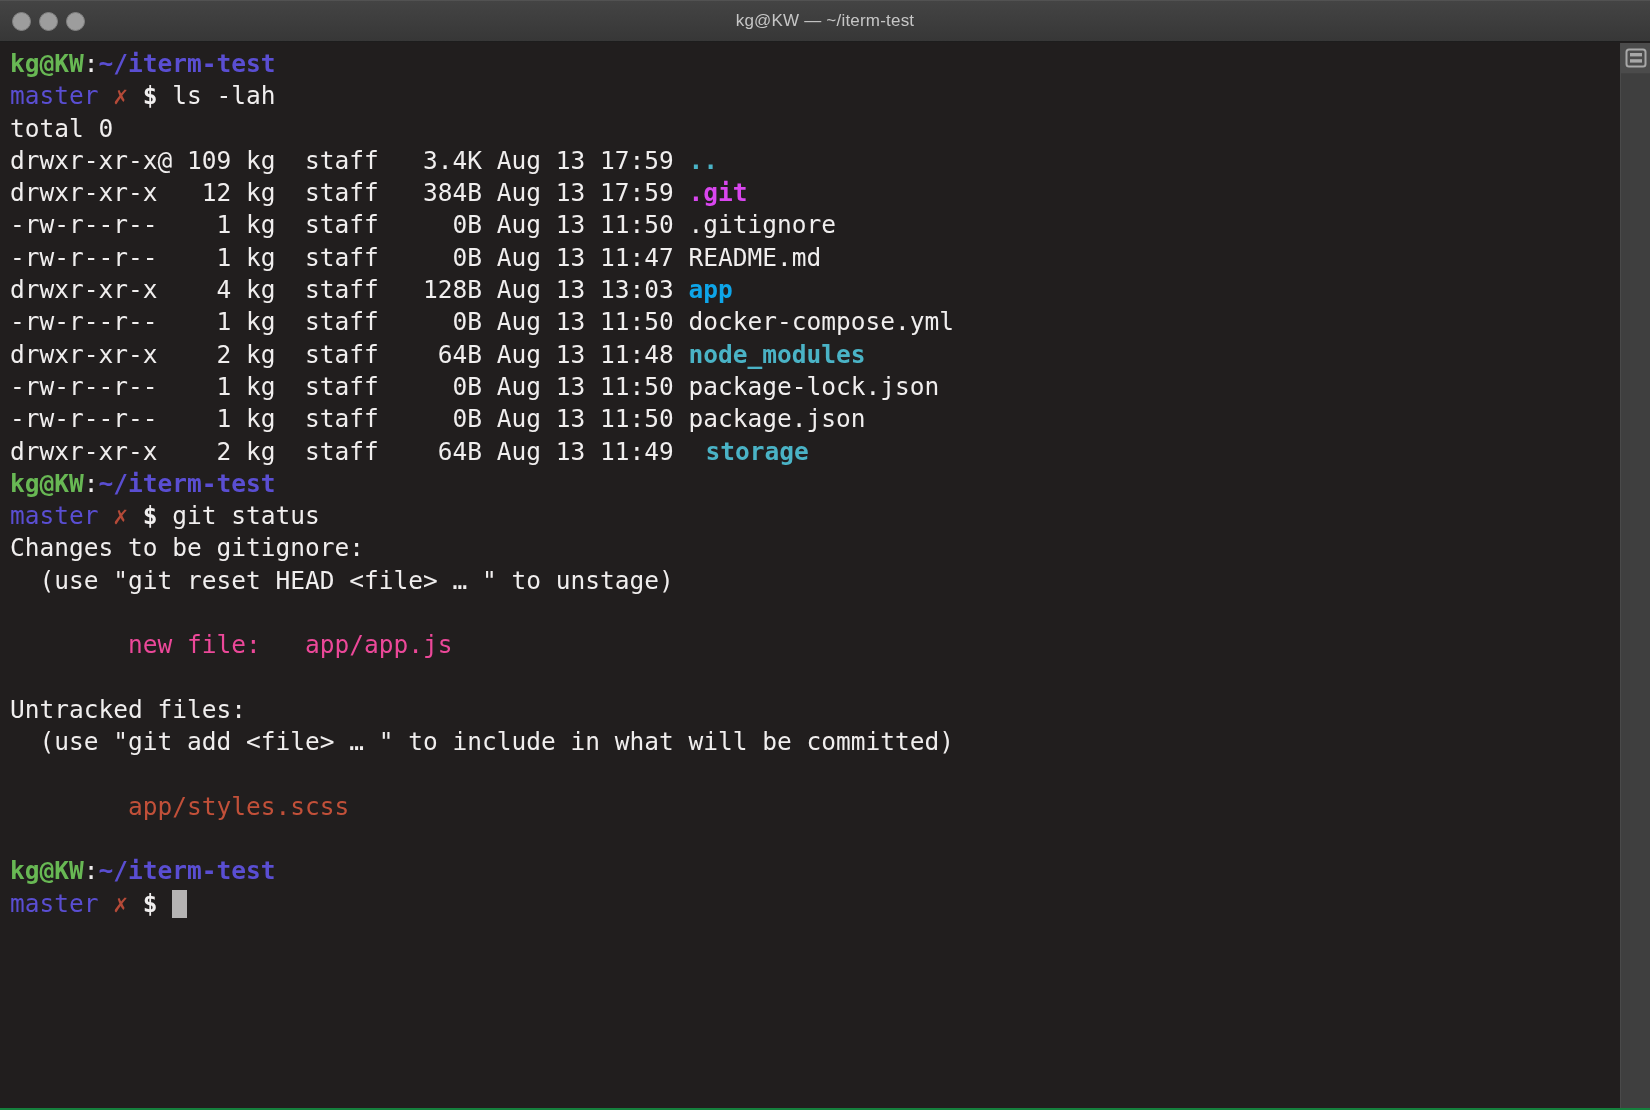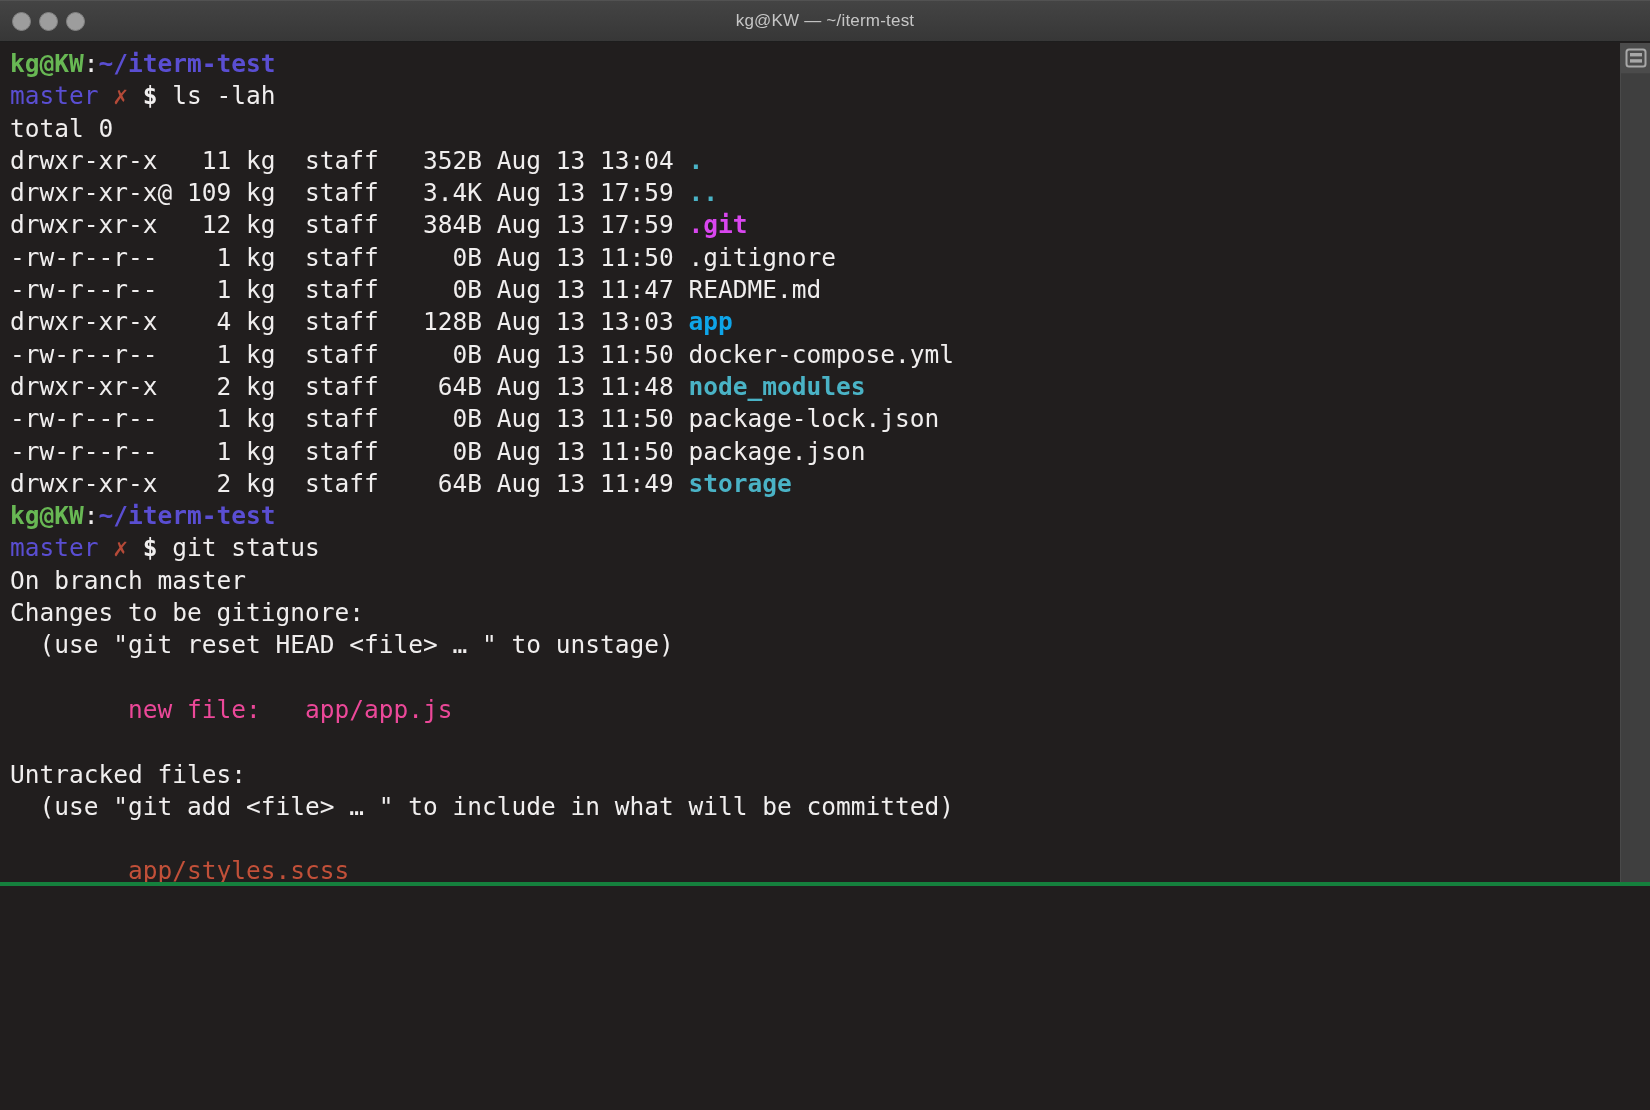--- a/index.html
+++ b/index.html
@@ -3,23 +3,23 @@
 <meta charset="utf-8">
 <style>
   * { margin: 0; padding: 0; box-sizing: border-box; }
   html, body { width: 1650px; height: 1110px; overflow: hidden; }
   body {
     background: #211e1e;
     font-family: "DejaVu Sans Mono", "Liberation Mono", monospace;
   }
   .window {
     position: relative;
-    width: 1650px; height: 886px;
+    width: 1650px; height: 1110px;
     background: #211e1e;
-    border-bottom: 4px solid #15803d;
+    border-bottom: 2px solid #15803d;
   }
   
   .titlebar {
     position: absolute; top: 0; left: 0; right: 0;
     height: 42px;
     background: linear-gradient(#444444, #373737);
     border-bottom: 1px solid #1d1d1d;
     box-shadow: inset 0 1px 0 #525252;
     display: flex; align-items: center; justify-content: center;
   }
@@ -67,34 +67,32 @@
       <div class="light"></div>
       <div class="light"></div>
     </div>
     <div class="title">kg@KW — ~/iterm-test</div>
   </div>
 
   <div class="screen">
       <div class="t-line"><span style="color: rgb(104, 184, 84); font-weight: bold;">kg@KW</span><span>:</span><span style="color: rgb(90, 78, 210); font-weight: bold;">~/iterm-test</span></div>
       <div class="t-line"><span style="color: rgb(90, 78, 210);">master</span><span> </span><span style="color: rgb(181, 74, 56);">✗</span><span> </span><span style="font-weight: bold;">$</span><span> ls -lah</span></div>
       <div class="t-line"><span>total 0</span></div>
-      <div class="t-line"><span>drwxr-xr-x   11 kg  staff   352B Aug 13 13:04 </span><span style="color: rgb(74, 179, 198); font-weight: bold;">.</span></div>
       <div class="t-line"><span>drwxr-xr-x@ 109 kg  staff   3.4K Aug 13 17:59 </span><span style="color: rgb(74, 179, 198); font-weight: bold;">..</span></div>
       <div class="t-line"><span>drwxr-xr-x   12 kg  staff   384B Aug 13 17:59 </span><span style="color: #d946ef; font-weight: bold;">.git</span></div>
       <div class="t-line"><span>-rw-r--r--    1 kg  staff     0B Aug 13 11:50 .gitignore</span></div>
       <div class="t-line"><span>-rw-r--r--    1 kg  staff     0B Aug 13 11:47 README.md</span></div>
       <div class="t-line"><span>drwxr-xr-x    4 kg  staff   128B Aug 13 13:03 </span><span style="color: #0ea5e9; font-weight: bold;">app</span></div>
       <div class="t-line"><span>-rw-r--r--    1 kg  staff     0B Aug 13 11:50 docker-compose.yml</span></div>
       <div class="t-line"><span>drwxr-xr-x    2 kg  staff    64B Aug 13 11:48 </span><span style="color: rgb(74, 179, 198); font-weight: bold; text-align: right;">node_modules</span></div>
       <div class="t-line"><span>-rw-r--r--    1 kg  staff     0B Aug 13 11:50 package-lock.json</span></div>
       <div class="t-line"><span>-rw-r--r--    1 kg  staff     0B Aug 13 11:50 package.json</span></div>
-      <div class="t-line"><span>drwxr-xr-x    2 kg  staff    64B Aug 13 11:49 </span><span style="color: rgb(74, 179, 198); font-weight: bold;">storage</span></div>
+      <div class="t-line"><span>drwxr-xr-x    2 kg  staff    64B Aug 13 11:49 </span><span style="color: rgb(74, 179, 198); font-weight: bold; margin-left: 17px;">storage</span></div>
       <div class="t-line"><span style="color: rgb(104, 184, 84); font-weight: bold;">kg@KW</span><span>:</span><span style="color: rgb(90, 78, 210); font-weight: bold;">~/iterm-test</span></div>
       <div class="t-line"><span style="color: rgb(90, 78, 210);">master</span><span> </span><span style="color: rgb(181, 74, 56);">✗</span><span> </span><span style="font-weight: bold;">$</span><span> git status</span></div>
-      <div class="t-line"><span>On branch master</span></div>
       <div class="t-line"><span>Changes to be gitignore:</span></div>
       <div class="t-line"><span>  (use "git reset HEAD &lt;file&gt; … " to unstage)</span></div>
       <div class="t-line">&nbsp;</div>
       <div class="t-line"><span style="color: #ec4899;">        new file:   app/app.js</span></div>
       <div class="t-line">&nbsp;</div>
       <div class="t-line"><span>Untracked files:</span></div>
       <div class="t-line"><span>  (use "git add &lt;file&gt; … " to include in what will be committed)</span></div>
       <div class="t-line">&nbsp;</div>
       <div class="t-line"><span style="color: rgb(194, 80, 57);">        app/styles.scss</span></div>
       <div class="t-line">&nbsp;</div>

